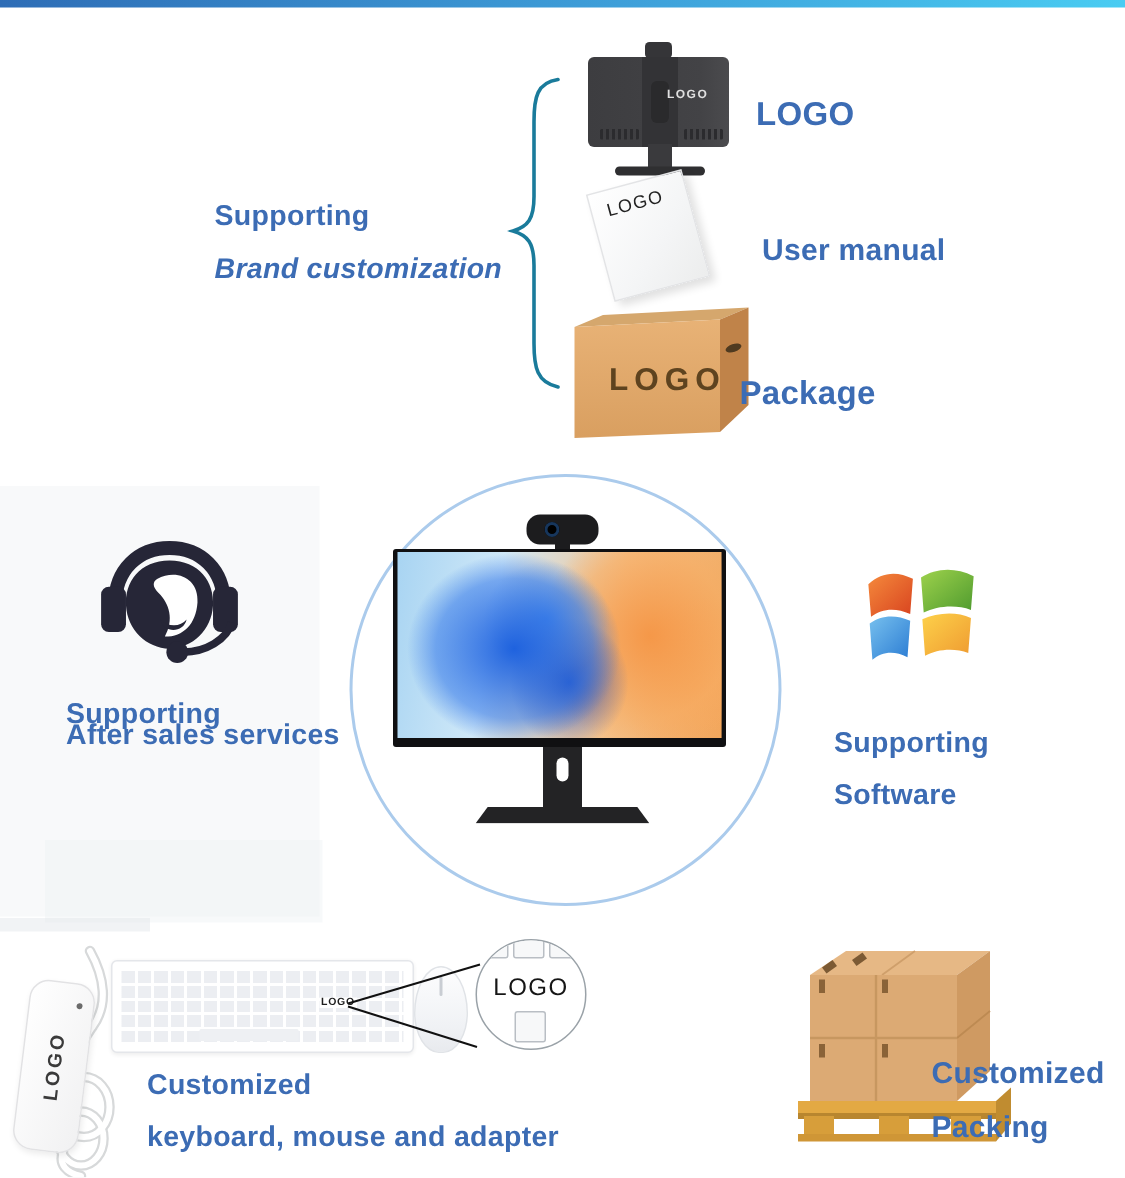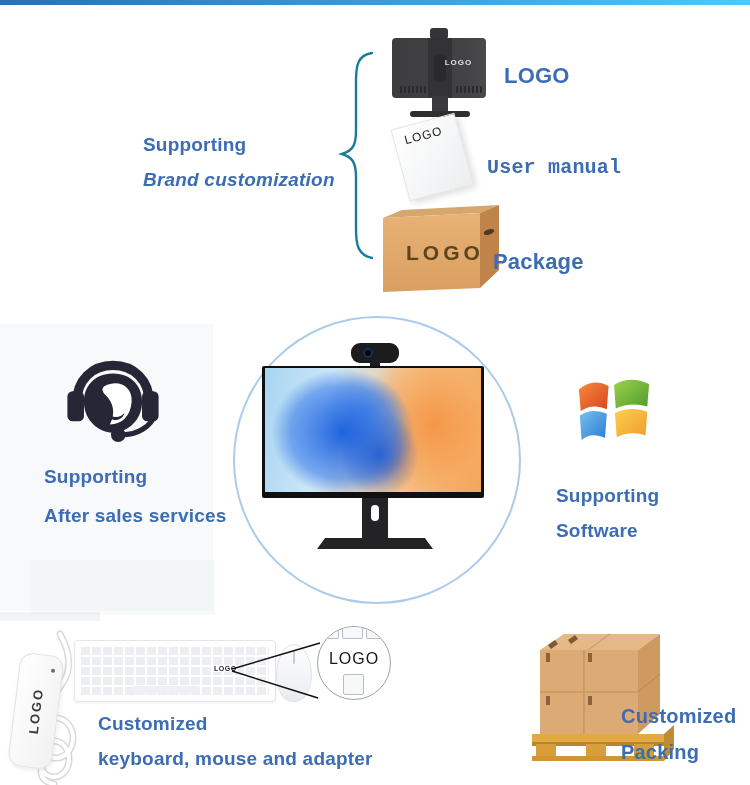--- a/index.html
+++ b/index.html
@@ -123,21 +123,21 @@
       <div class="abs mb-vent" style="left:64px;width:26px;"></div>
     </div>
     <div class="abs mb-leg"></div>
     <div class="abs mb-base"></div>
   </div>
   <div class="abs blue f22" style="left:504px;top:63px;">LOGO</div>
 
   <div class="abs manual">
     <div class="abs manual-logo">LOGO</div>
   </div>
-  <div class="abs blue f20" style="left:487px;top:156px;font-family:Liberation Mono, monospace;">User manual</div>
+  <div class="abs blue f20" style="left:508px;top:156px;">User manual</div>
 
   <svg class="abs" style="left:380px;top:202px;" width="125" height="92" viewBox="0 0 125 92">
     <defs>
       <linearGradient id="boxFront" x1="0" y1="0" x2="0" y2="1">
         <stop offset="0" stop-color="#e8b276"></stop>
           <stop offset="1" stop-color="#d99f60"></stop>
       </linearGradient>
     </defs>
     <path d="M3 16 L22 8 L119 3 L100 11 Z" fill="#d5a76d"></path>
     <path d="M100 11 L119 3 L119 68 L100 86 Z" fill="#c08349"></path>
@@ -165,21 +165,21 @@
     <path d="M55 28 C36 28 26 42 27 57 C28 73 40 84 55 85 C70 84 82 73 83 57 C84 42 74 28 55 28 Z" fill="#262637"></path>
     <path d="M47 40 C60 33 74 40 73 55 C72 69 64 77 52 77 C58 66 55 56 48 49 C44 45 44 42 47 40 Z" fill="#ffffff"></path>
     <path d="M49 66 C54 71 62 71 66 66 C64 75 51 75 49 66 Z" fill="#262637"></path>
     <path d="M20 56 C20 34 35 20 55 20 C75 20 90 34 90 56" fill="none" stroke="#262637" stroke-width="9"></path>
     <rect x="11" y="45" width="16" height="29" rx="5" fill="#262637"></rect>
     <rect x="83" y="45" width="16" height="29" rx="5" fill="#262637"></rect>
     <path d="M95 68 C92 79 78 87 64 87" fill="none" stroke="#262637" stroke-width="5"></path>
     <circle cx="60" cy="87" r="7" fill="#262637"></circle>
   </svg>
   <div class="abs blue f19" style="left:44px;top:454px;">Supporting</div>
-  <div class="abs blue f19" style="left:44px;top:493px;">After sales services</div>
+  <div class="abs blue f19" style="left:44px;top:468px;">After sales services</div>
 
   <svg class="abs" style="left:569px;top:367px;" width="90" height="90" viewBox="0 0 100 100">
     <defs>
       <linearGradient id="wRed" x1="0" y1="0" x2="1" y2="1">
           <stop offset="0" stop-color="#f58a3c"></stop>
           <stop offset="1" stop-color="#d8431f"></stop>
         </linearGradient>
       <linearGradient id="wGreen" x1="0" y1="0" x2="1" y2="1">
           <stop offset="0" stop-color="#9ed24c"></stop>
           <stop offset="1" stop-color="#4e9a2e"></stop>

